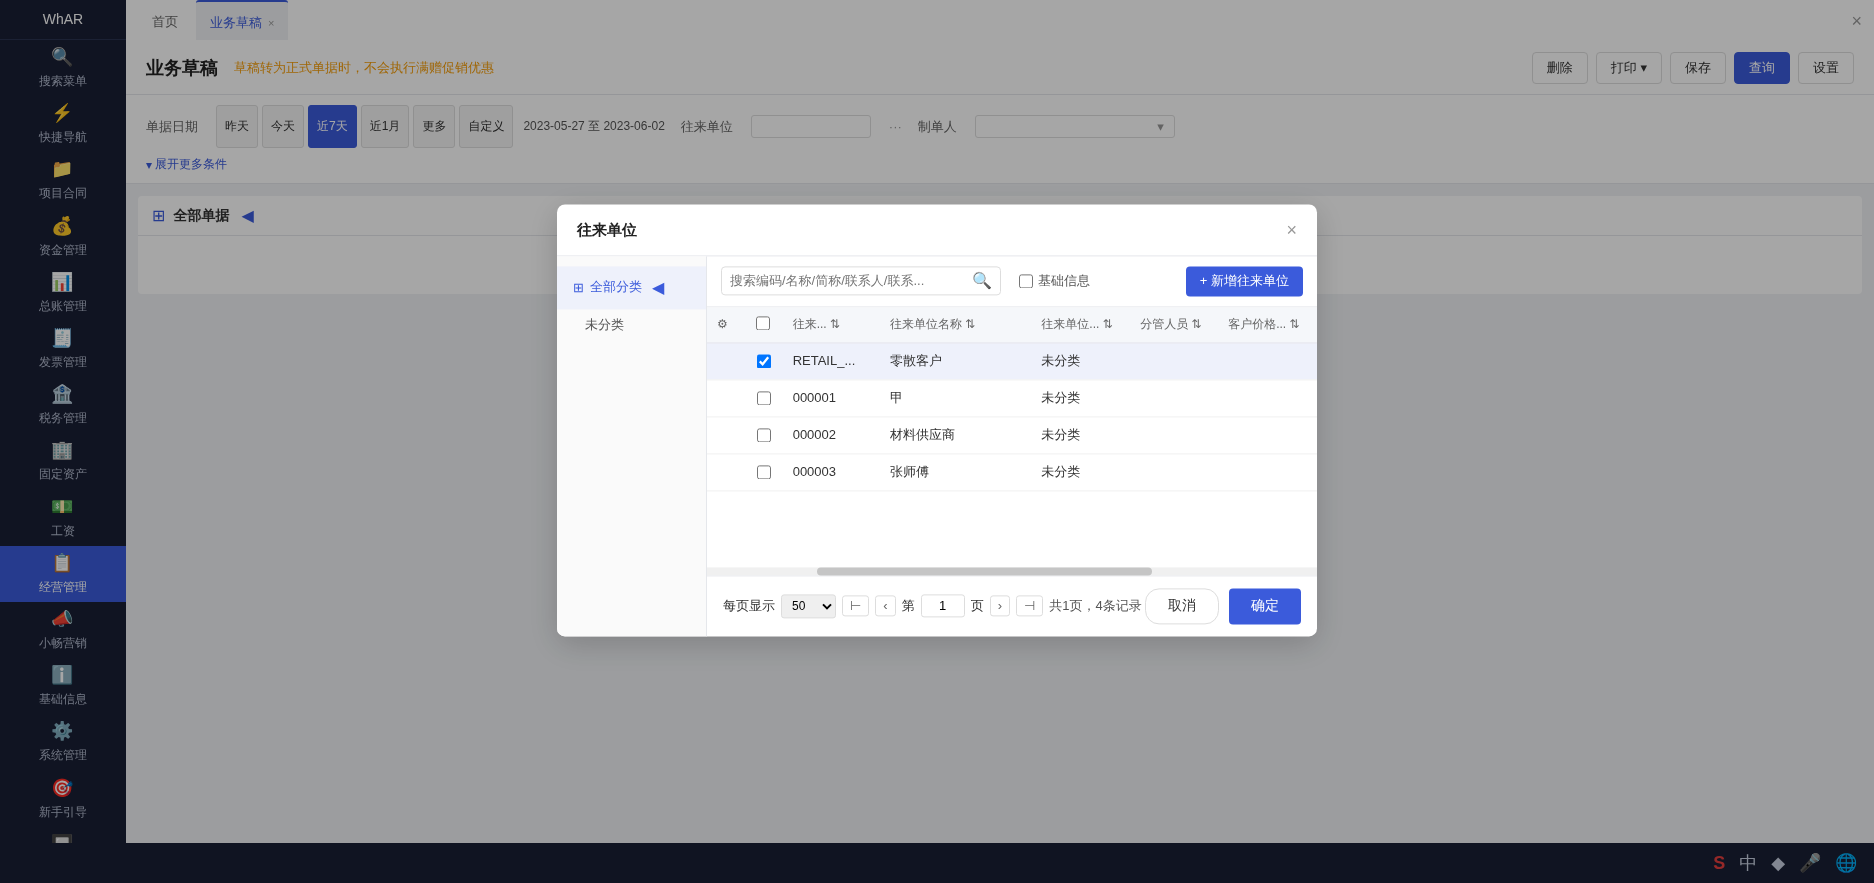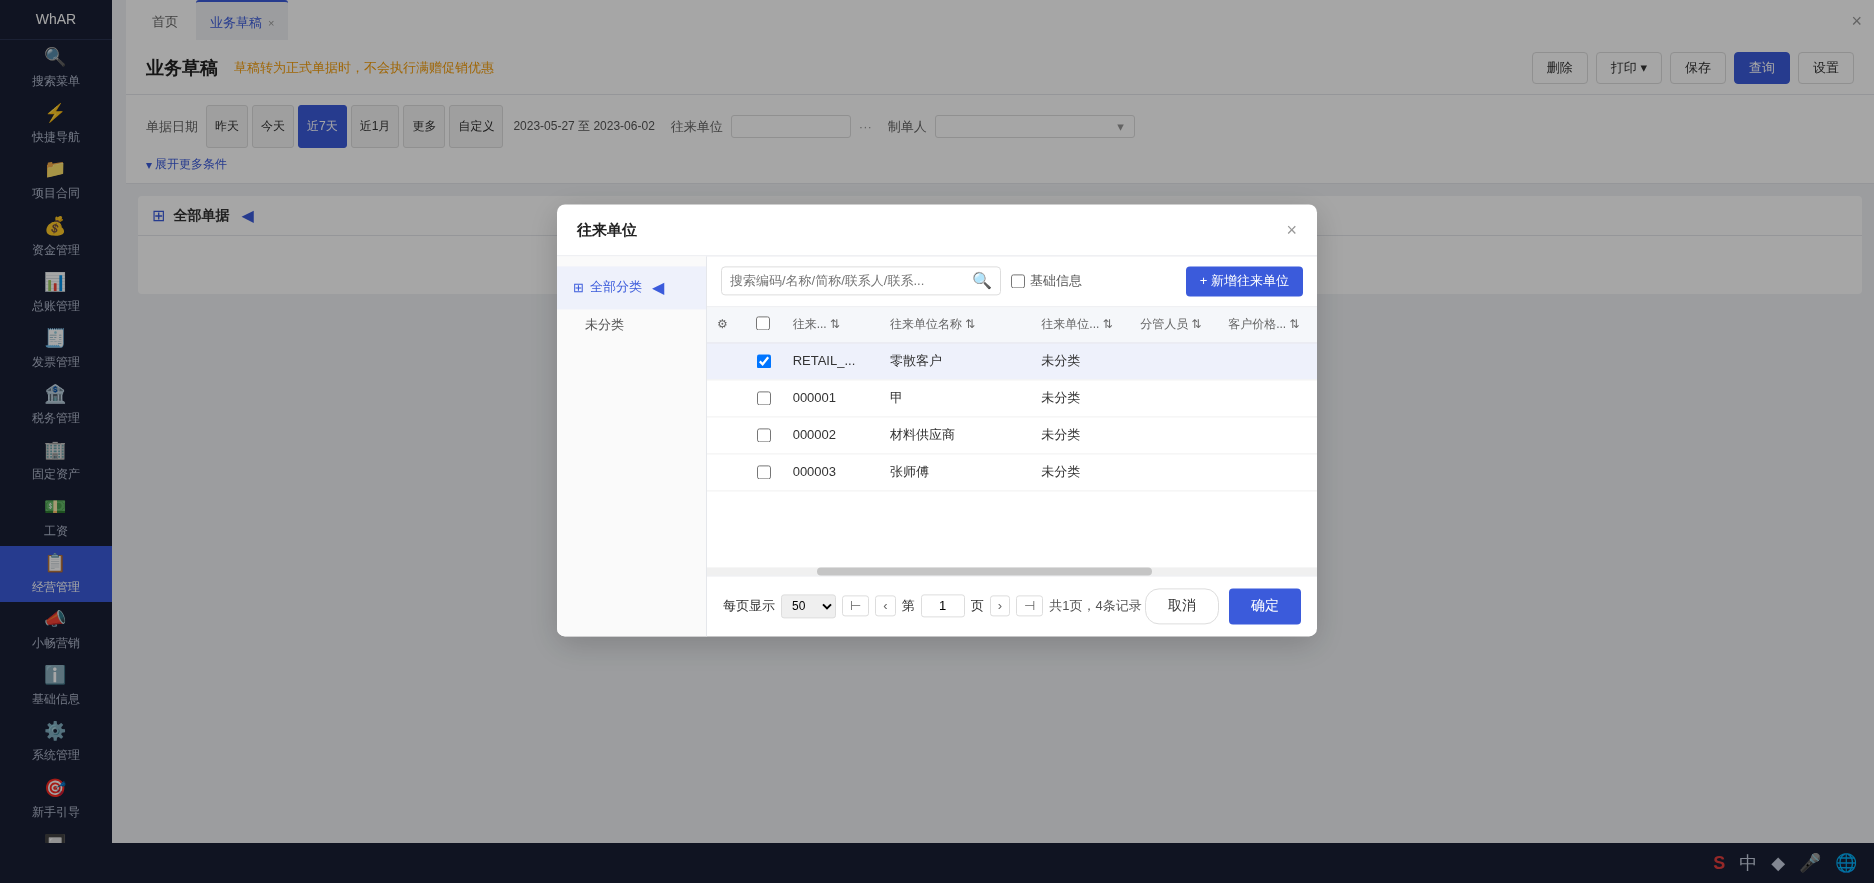--- a/index.html
+++ b/index.html
@@ -1,20 +1,20 @@
 <!DOCTYPE html>
 <html><head>
   <meta charset="utf-8">
   <style>
     * { box-sizing: border-box; margin: 0; padding: 0; font-family: 'Microsoft YaHei', Arial, sans-serif; }
     body { background: #f0f2f5; width: 1874px; height: 883px; overflow: hidden; position: relative; }
 
     
     .sidebar {
-      position: fixed; left: 0; top: 0; width: 112px; height: 100%;
+      position: fixed; left: 0; top: 0; width: 126px; height: 100%;
       background: #1a2035; color: #c8d0e0; display: flex; flex-direction: column;
     }
     .sidebar-logo {
       height: 48px; display: flex; align-items: center; justify-content: center;
       font-size: 14px; color: #fff; border-bottom: 1px solid #2a3350;
     }
     .sidebar-item {
       display: flex; flex-direction: column; align-items: center; justify-content: center;
       height: 68px; cursor: pointer; font-size: 12px; color: #b0b8cc; gap: 5px;
     }
@@ -51,21 +51,21 @@
     .page-actions { margin-left: auto; display: flex; gap: 8px; align-items: center; }
     .btn { padding: 6px 14px; border-radius: 4px; font-size: 13px; cursor: pointer; border: 1px solid #ddd; background: #fff; color: #333; }
     .btn-primary { background: #3b5bdb; color: #fff; border-color: #3b5bdb; }
     .btn-default { background: #fff; color: #333; }
 
     
     .filter-bar {
       background: #fff; padding: 10px 20px; border-bottom: 1px solid #e5e7eb;
     }
     .filter-row { display: flex; align-items: center; gap: 16px; flex-wrap: wrap; }
-    .filter-item { display: flex; align-items: center; gap: 8px; font-size: 13px; color: #333; }
+    .filter-item { display: flex; align-items: center; gap: 18px; font-size: 13px; color: #333; }
     .filter-item label { white-space: nowrap; color: #666; }
     .date-range { display: flex; align-items: center; gap: 4px; font-size: 12px; color: #666; }
     .date-btn { padding: 12px 8px; border-radius: 3px; cursor: pointer; font-size: 12px; background: #f5f5f5; border: 1px solid #ddd; color: #333; }
     .date-btn.active { background: #3b5bdb; color: #fff; border-color: #3b5bdb; }
     .expand-btn { color: #3b5bdb; font-size: 12px; cursor: pointer; display: flex; align-items: center; gap: 3px; margin: 8px 0 0; }
 
     
     .table-area { background: #fff; margin: 12px; border-radius: 4px; }
     .table-toolbar { padding: 10px 14px; display: flex; align-items: center; gap: 8px; border-bottom: 1px solid #e5e7eb; }
     .all-bills-label { font-size: 14px; font-weight: 600; color: #333; display: flex; align-items: center; gap: 6px; }
@@ -103,21 +103,21 @@
     .category-item.active { background: #eef1fb; color: #3b5bdb; }
     .category-sub { padding: 7px 16px 7px 28px; font-size: 13px; cursor: pointer; color: #555; }
     .collapse-btn {
       background: none; border: none; cursor: pointer; padding: 4px;
       color: #3b5bdb; font-size: 16px; display: flex; align-items: center;
     }
 
     
     .dialog-right { flex: 1; display: flex; flex-direction: column; overflow: hidden; }
     .dialog-toolbar {
-      padding: 10px 14px; display: flex; align-items: center; gap: 10px; border-bottom: 1px solid #e5e7eb;
+      padding: 10px 14px; display: flex; align-items: center; gap: 18px; border-bottom: 1px solid #e5e7eb;
     }
     .search-box {
       display: flex; align-items: center; border: 1px solid #ddd; border-radius: 4px;
       padding: 4px 8px; gap: 6px; flex: 1; max-width: 280px;
     }
     .search-box input { border: none; outline: none; font-size: 13px; color: #333; width: 100%; background: transparent; }
     .show-disabled { display: flex; align-items: center; gap: 5px; font-size: 13px; color: #555; }
     .btn-add { background: #3b5bdb; color: #fff; border: none; border-radius: 4px; padding: 6px 14px; font-size: 13px; cursor: pointer; margin-left: auto; white-space: nowrap; }
 
     

